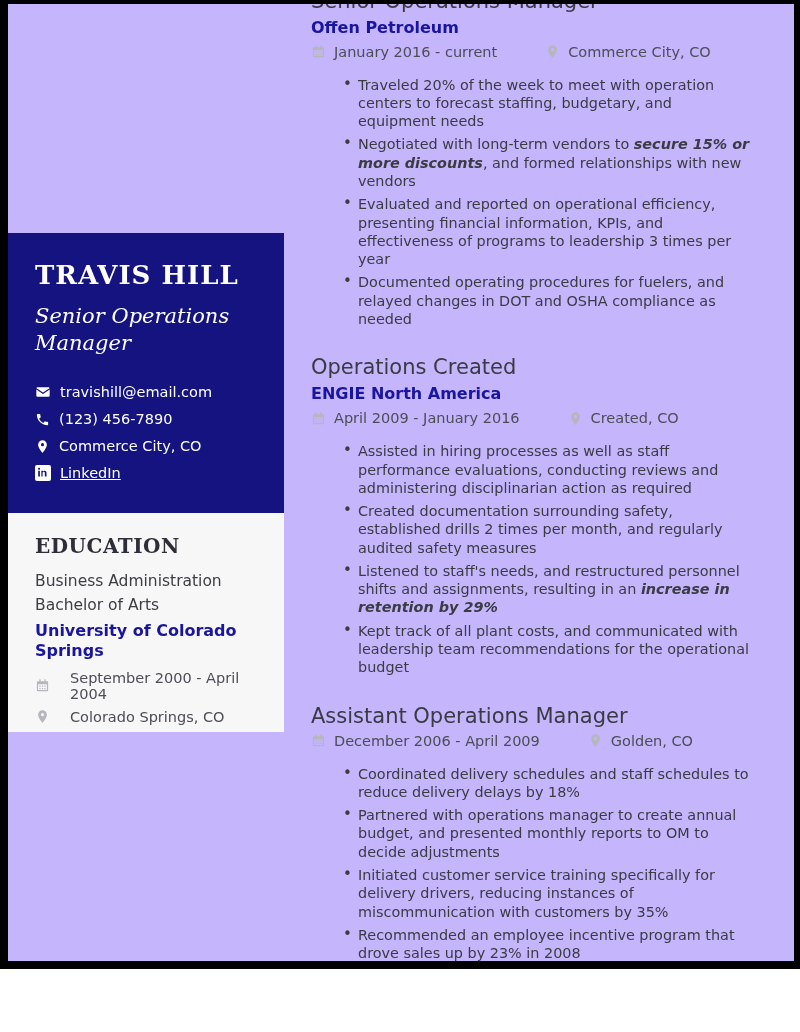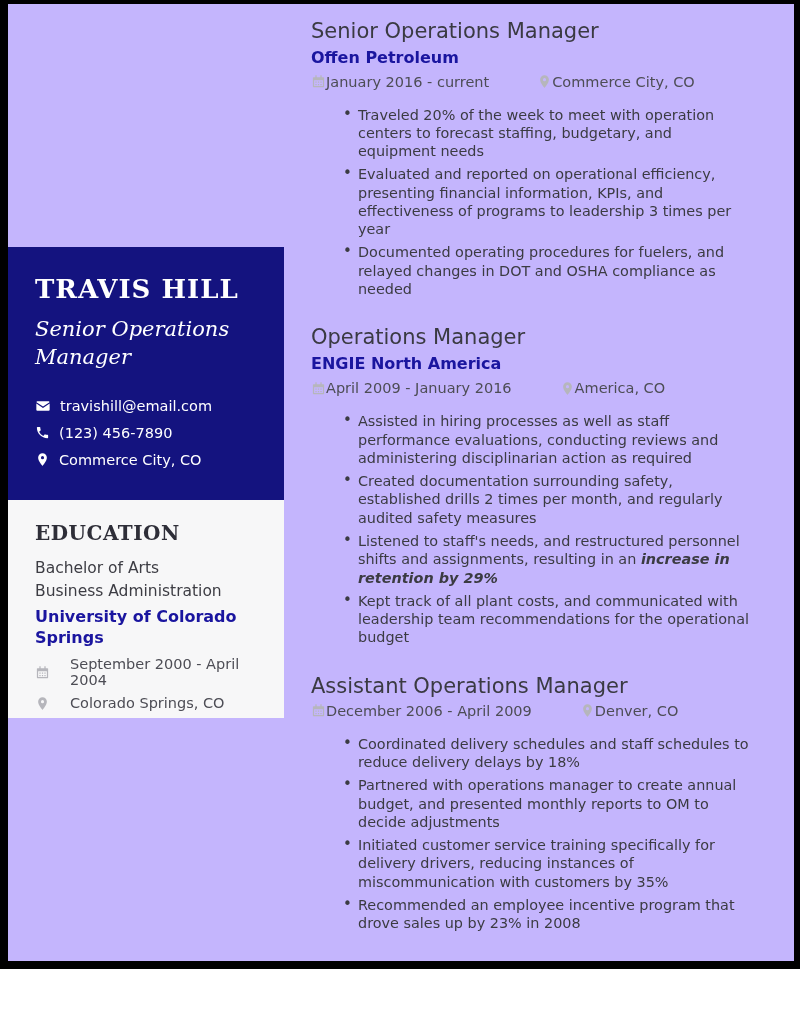--- a/index.html
+++ b/index.html
@@ -25,21 +25,21 @@
   .school{color:var(--accent,#1a159f);font-weight:700;font-size:16px;line-height:1.28;margin:4px 0 8px;}
   .meta-side{display:flex;gap:20px;align-items:center;color:#4d4d55;font-size:14.5px;margin-bottom:7px;}
   .gray-ic{color:#b6b6bc;}
   
   .main{flex:1;padding:26px 24px 0 27px;}
   .h-main{font-family:"DejaVu Serif","Liberation Serif",serif;font-size:19px;font-weight:700;color:#2e2e38;letter-spacing:.4px;margin:0 0 13px;}
   .job{margin-bottom:27px;}
   .job-title{font-size:21px;font-weight:400;color:#3a3a42;margin:0 0 5px;}
   .company{color:var(--accent,#1a159f);font-weight:700;font-size:16px;margin:0 0 7px;}
   .meta{display:flex;align-items:center;font-size:14.5px;color:#4d4d55;margin-bottom:7px;}
-  .mgrp{display:flex;align-items:center;}
+  .mgrp{display:flex;align-items:center;gap:8px;}
   .meta .loc{margin-left:48px;}
   ul.bullets{margin:16px;padding:0 0 0 16px;list-style:none;}
   ul.bullets li{font-size:14.4px;line-height:1.27;margin-bottom:5px;position:relative;padding-left:15px;max-width:452px;}
   ul.bullets li::before{content:"\2022";position:absolute;left:0;top:-1px;font-size:15px;color:#3b3b42;}
   .bi{font-weight:700;font-style:italic;}
   .skills{margin-top:40px;}
 </style>
 </head>
 <body>
 
@@ -67,27 +67,36 @@
           <span>(123) 456-7890</span>
         </div>
         <div class="crow">
           <span class="icon">
             <svg width="15" height="15" viewBox="0 0 24 24">
                 <path fill="#fff" d="M12 2a7 7 0 0 0-7 7c0 5.25 7 13 7 13s7-7.75 7-13a7 7 0 0 0-7-7zm0 9.5A2.5 2.5 0 1 1 14.5 9 2.5 2.5 0 0 1 12 11.5z"></path>
               </svg>
           </span>
           <span>Commerce City, CO</span>
         </div>
+        <div class="crow">
+          <span class="icon">
+            <svg width="16" height="16" viewBox="0 0 24 24">
+                <rect width="24" height="24" rx="3" fill="#fff"></rect>
+                <path fill="#14137f" transform="translate(4.5,3.5) scale(0.63)" d="M4.98 3.5C4.98 4.88 3.87 6 2.5 6S0 4.88 0 3.5 1.12 1 2.5 1s2.48 1.12 2.48 2.5zM.5 8h4v14h-4V8zm7.5 0h3.8v2h.1c.5-1 1.8-2.1 3.7-2.1 4 0 4.7 2.6 4.7 6V22h-4v-7.5c0-1.8 0-4.1-2.5-4.1s-2.9 2-2.9 4V22H8V8z"></path>
+              </svg>
+          </span>
+          <a href="#" style="text-decoration:underline">LinkedIn</a>
+        </div>
       </div>
     </div>
 
     <div class="edu">
       <h2 class="h-serif">EDUCATION</h2>
+      <div class="edu-line">Business Administration</div>
       <div class="edu-line">Bachelor of Arts</div>
-      <div class="edu-line">Business Administration</div>
       <div class="school">University of Colorado Springs</div>
       <div class="meta-side">
         <span class="icon gray-ic">
           <svg width="15" height="15" viewBox="0 0 24 24">
               <path fill="currentColor" d="M7 2h2v3H7zM15 2h2v3h-2zM4 5h16a1 1 0 0 1 1 1v14a1 1 0 0 1-1 1H4a1 1 0 0 1-1-1V6a1 1 0 0 1 1-1zm1 5v9h14v-9H5z"></path>
               <path fill="currentColor" d="M7 12h2v2H7zm4 0h2v2h-2zm4 0h2v2h-2zm-8 4h2v2H7zm4 0h2v2h-2zm4 0h2v2h-2z"></path>
             </svg>
         </span>
         <span>September 2000 - April 2004</span>
       </div>
@@ -122,45 +131,46 @@
           <span class="icon gray-ic">
               <svg width="15" height="15" viewBox="0 0 24 24">
                 <path fill="currentColor" d="M12 2a7 7 0 0 0-7 7c0 5.25 7 13 7 13s7-7.75 7-13a7 7 0 0 0-7-7zm0 9.5A2.5 2.5 0 1 1 14.5 9 2.5 2.5 0 0 1 12 11.5z"></path>
               </svg>
             </span>
           <span>Commerce City, CO</span>
         </span>
       </div>
       <ul class="bullets">
         <li>Traveled 20% of the week to meet with operation centers to forecast staffing, budgetary, and equipment needs</li>
+        <li><span>Negotiated with long-term vendors to </span><span class="bi">secure 15% or more discounts</span><span>, and formed relationships with new vendors</span></li>
         <li>Evaluated and reported on operational efficiency, presenting financial information, KPIs, and effectiveness of programs to leadership 3 times per year</li>
         <li>Documented operating procedures for fuelers, and relayed changes in DOT and OSHA compliance as needed</li>
       </ul>
     </section>
 
     <section class="job">
-      <h3 class="job-title">Operations Manager</h3>
+      <h3 class="job-title">Operations Created</h3>
       <div class="company">ENGIE North America</div>
       <div class="meta">
         <span class="mgrp">
           <span class="icon gray-ic">
               <svg width="15" height="15" viewBox="0 0 24 24">
                 <path fill="currentColor" d="M7 2h2v3H7zM15 2h2v3h-2zM4 5h16a1 1 0 0 1 1 1v14a1 1 0 0 1-1 1H4a1 1 0 0 1-1-1V6a1 1 0 0 1 1-1zm1 5v9h14v-9H5z"></path>
                 <path fill="currentColor" d="M7 12h2v2H7zm4 0h2v2h-2zm4 0h2v2h-2zm-8 4h2v2H7zm4 0h2v2h-2zm4 0h2v2h-2z"></path>
               </svg>
             </span>
           <span>April 2009 - January 2016</span>
         </span>
         <span class="mgrp loc">
           <span class="icon gray-ic">
               <svg width="15" height="15" viewBox="0 0 24 24">
                 <path fill="currentColor" d="M12 2a7 7 0 0 0-7 7c0 5.25 7 13 7 13s7-7.75 7-13a7 7 0 0 0-7-7zm0 9.5A2.5 2.5 0 1 1 14.5 9 2.5 2.5 0 0 1 12 11.5z"></path>
               </svg>
             </span>
-          <span>America, CO</span>
+          <span>Created, CO</span>
         </span>
       </div>
       <ul class="bullets">
         <li>Assisted in hiring processes as well as staff performance evaluations, conducting reviews and administering disciplinarian action as required</li>
         <li>Created documentation surrounding safety, established drills 2 times per month, and regularly audited safety measures</li>
         <li><span>Listened to staff's needs, and restructured personnel shifts and assignments, resulting in an </span><span class="bi">increase in retention by 29%</span><span></span></li>
         <li>Kept track of all plant costs, and communicated with leadership team recommendations for the operational budget</li>
       </ul>
     </section>
 
@@ -175,21 +185,21 @@
               </svg>
             </span>
           <span>December 2006 - April 2009</span>
         </span>
         <span class="mgrp loc">
           <span class="icon gray-ic">
               <svg width="15" height="15" viewBox="0 0 24 24">
                 <path fill="currentColor" d="M12 2a7 7 0 0 0-7 7c0 5.25 7 13 7 13s7-7.75 7-13a7 7 0 0 0-7-7zm0 9.5A2.5 2.5 0 1 1 14.5 9 2.5 2.5 0 0 1 12 11.5z"></path>
               </svg>
             </span>
-          <span>Denver, CO</span>
+          <span>Golden, CO</span>
         </span>
       </div>
       <ul class="bullets">
         <li>Coordinated delivery schedules and staff schedules to reduce delivery delays by 18%</li>
         <li>Partnered with operations manager to create annual budget, and presented monthly reports to OM to decide adjustments</li>
         <li>Initiated customer service training specifically for delivery drivers, reducing instances of miscommunication with customers by 35%</li>
         <li>Recommended an employee incentive program that drove sales up by 23% in 2008</li>
       </ul>
     </section>
 

